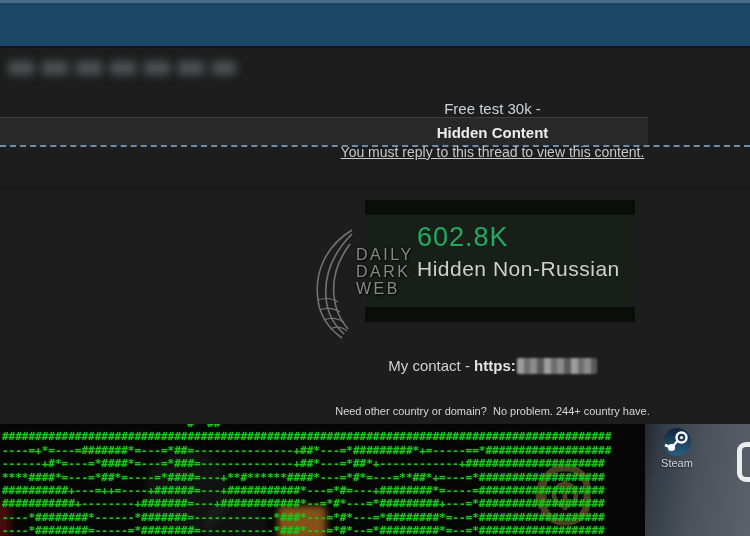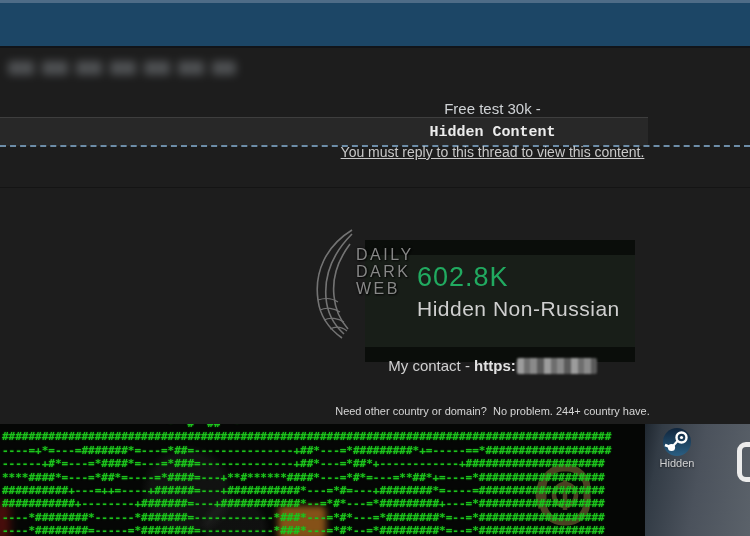--- a/index.html
+++ b/index.html
@@ -23,39 +23,39 @@
   
   .postline{
     position:absolute;left:0;width:750px;box-sizing:border-box;
     padding-left:235px;text-align:center;color:#cfd2d5;font-size:15px;
   }
   .price1{top:82px;margin-top:32px;}
   .price2{top:100px;}
   
   .hidden-band{
     position:absolute;left:0;top:117px;width:648px;height:29px;
-    background:#282828;border-top:1px solid #3e3e3e;box-sizing:border-box;font-family:Liberation Mono, monospace;
+    background:#282828;border-top:1px solid #3e3e3e;box-sizing:border-box;
   }
   .hidden-title{
     position:absolute;left:0;top:0;width:750px;height:29px;line-height:29px;
     box-sizing:border-box;padding-left:235px;text-align:center;
     color:#ececec;font-size:15px;font-weight:bold;
   }
   .dashed-divider{
     position:absolute;left:0;top:145px;width:750px;height:0;
     border-top:2px dashed #6d8da8;
   }
   .notice{top:144px;font-size:14px;color:#c9c9c9;text-decoration:underline;}
   .section-divider{
     position:absolute;left:0;top:187px;width:750px;height:1px;background:#141414;
   }
   
   .attachment{
     position:absolute;left:365px;top:200px;width:270px;height:122px;
-    background:#181e18;cursor:pointer;margin-top:40px;
+    background:#181e18;cursor:pointer;
   }
   .attachment .band-top{position:absolute;left:0;top:0;width:100%;height:15px;background:#0a0d0a;}
   .attachment .band-bottom{position:absolute;left:0;bottom:0;width:100%;height:15px;background:#0a0d0a;}
   .views{
     position:absolute;left:52px;top:22px;font-size:27px;font-weight:300;
     color:#21aa60;letter-spacing:1px;
   }
   .caption{
     position:absolute;left:52px;top:57px;font-size:21px;font-weight:300;
     color:#cfcfcf;letter-spacing:.5px;
@@ -181,14 +181,14 @@
       <stop offset="1" stop-color="#2a5f83"></stop>
     </linearGradient>
   </defs>
   <circle cx="15" cy="15" r="14" fill="url(#stg)"></circle>
   <circle cx="19.5" cy="10.5" r="5" fill="none" stroke="#ffffff" stroke-width="2.4"></circle>
   <circle cx="19.5" cy="10.5" r="1.6" fill="#ffffff"></circle>
   <circle cx="9.5" cy="20.5" r="3.6" fill="#ffffff"></circle>
   <line x1="3" y1="18" x2="9.5" y2="20.5" stroke="#ffffff" stroke-width="2.6"></line>
   <line x1="11" y1="19" x2="15.5" y2="14" stroke="#ffffff" stroke-width="2.2"></line>
 </svg>
-<div class="steam-label">Hidden</div>
+<div class="steam-label">Steam</div>
 <div class="window-outline"></div>
 
 </body></html>

